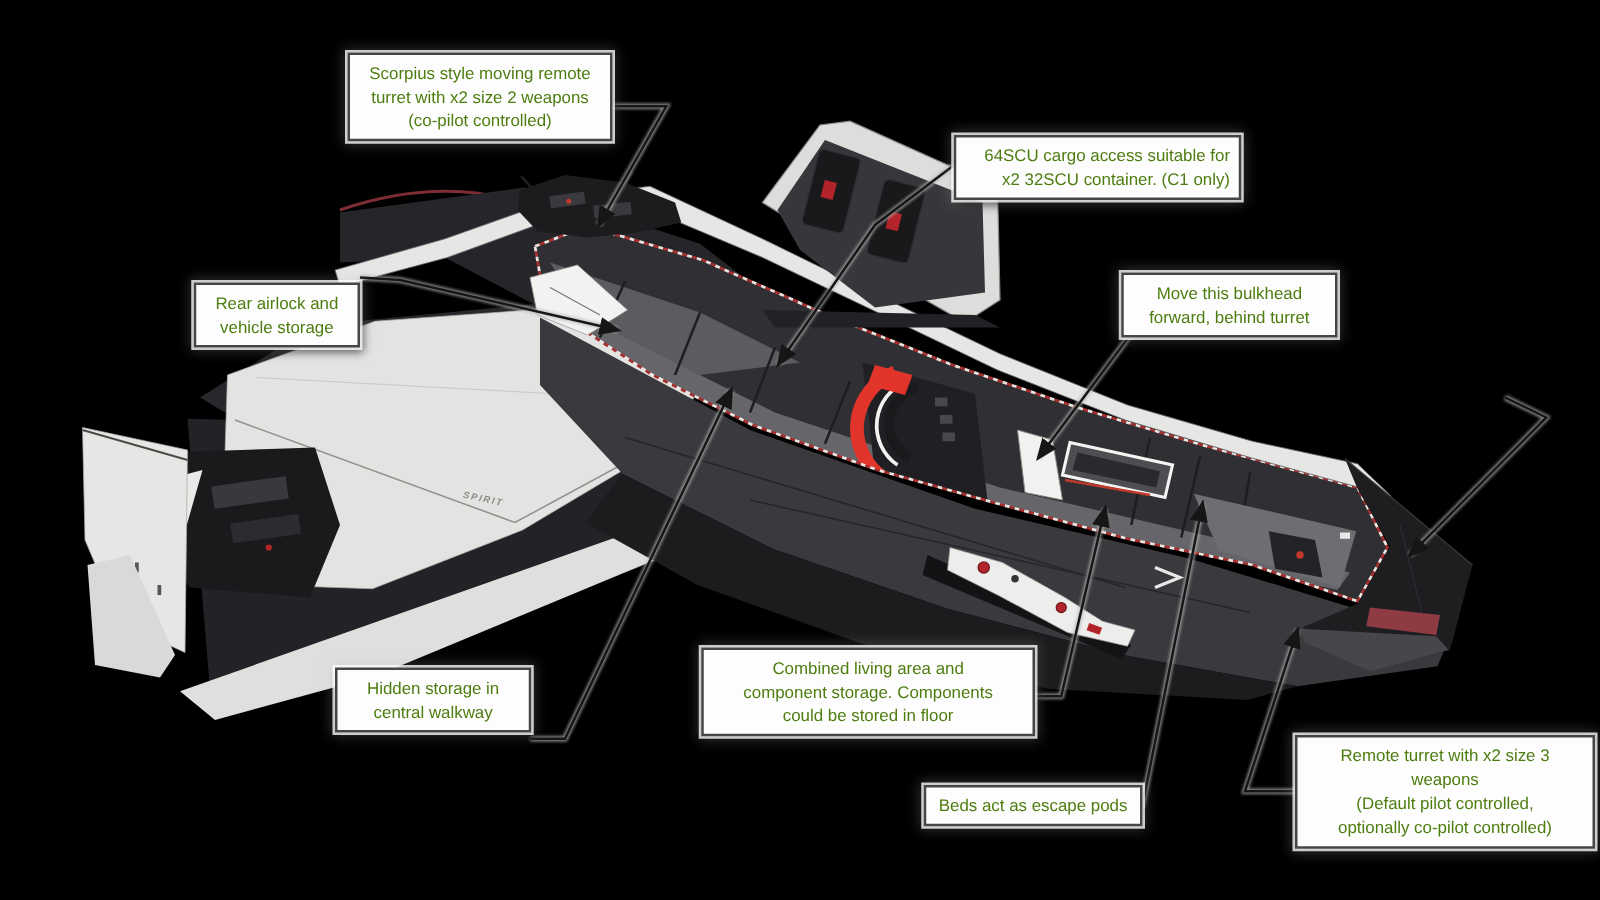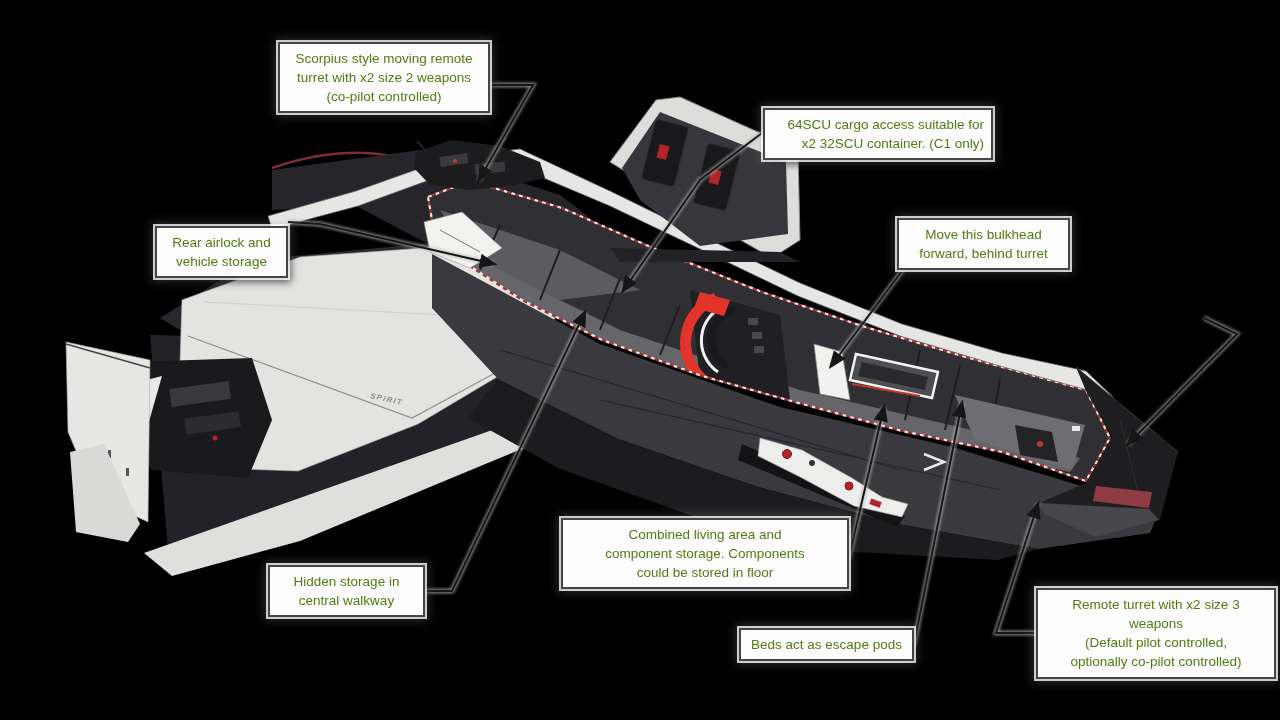--- a/index.html
+++ b/index.html
@@ -18,22 +18,22 @@
     padding:5px 7px;
     white-space:pre-line;
     box-sizing:border-box;
   }
   
   #co-scorpius{left:278px;top:42px;width:212px;}
   #co-airlock{left:155px;top:198px;width:133px;margin-top:28px;}
   #co-cargo{left:763px;top:108px;width:230px;text-align:right;}
   #co-bulkhead{left:897px;top:218px;width:173px;}
   #co-ares{left:998px;top:293px;width:207px;}
-  #co-hidden{left:268px;top:565px;width:157px;}
-  #co-living{left:561px;top:518px;width:288px;}
+  #co-hidden{left:268px;top:534px;width:157px;}
+  #co-living{left:561px;top:518px;width:267px;}
   #co-beds{left:719px;top:628px;width:175px;margin-left:20px;}
   #co-remote{left:1036px;top:588px;width:240px;}
   .leader-glow{stroke:#b8b8b8;stroke-width:4.5;fill:none;opacity:.75;filter:url(#soft);}
   .leader{stroke:#161616;stroke-width:2;fill:none;}
   .candy-w{fill:none;stroke:#ece4de;stroke-width:2.2;stroke-dasharray:4 4;}
   .candy-r{fill:none;stroke:#a83030;stroke-width:2.2;stroke-dasharray:4 4;stroke-dashoffset:4;}
 </style>
 </head>
 <body>
 

